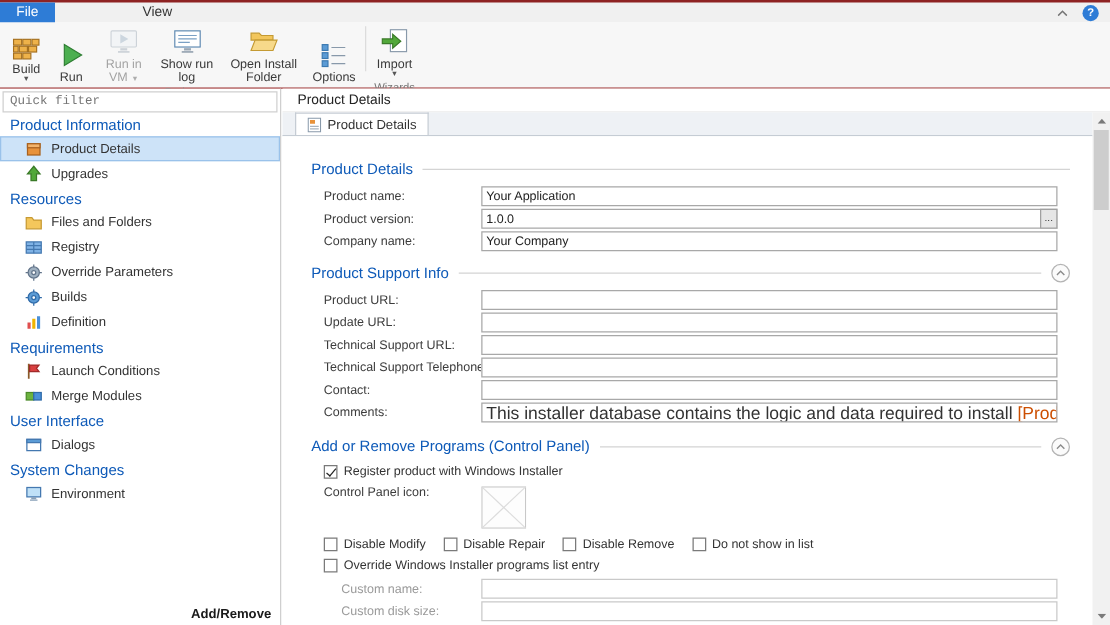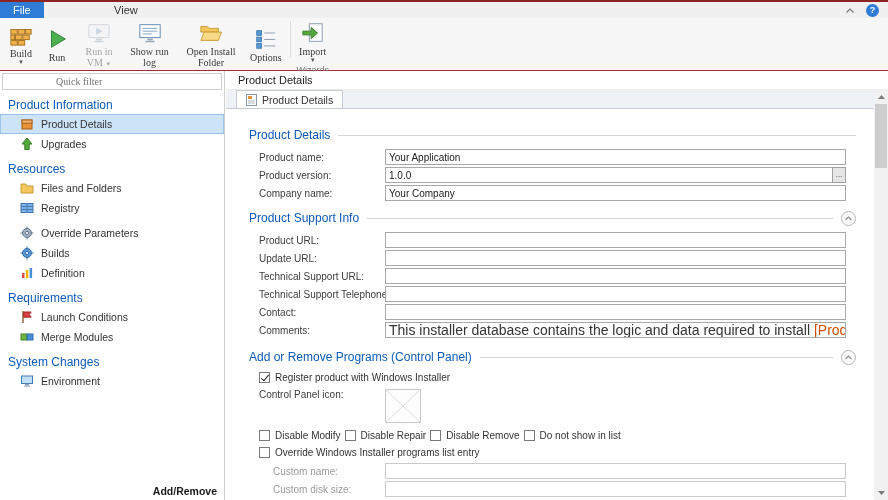--- a/index.html
+++ b/index.html
@@ -15,36 +15,36 @@
   .tab-active { background:#fef9c3; border:1px solid #d4d4d4; border-bottom:none; color:#2a5a9c;margin-top:24px; }
   .winbtns { margin-left:auto; display:flex; align-items:center; gap:9px; padding-right:9px; }
   .chev-btn { display:flex; align-items:center; justify-content:center; width:14px; height:14px; }
   .help-btn { width:13px; height:13px; border-radius:50%; background:#2e7cd6; color:#fff;
               font-size:9px; font-weight:bold; display:flex; align-items:center; justify-content:center; }
 
   
   .ribbon { position:absolute; left:0; top:18px; right:0; height:53px; background:#f7f7f7;
             border-bottom:1px solid #9c2f2f; display:flex; }
   .rgroup { display:flex; flex-direction:column; padding:0 3px; }
-  .rgroup-btns { display:flex; align-items:center; flex:1; padding-top:1px;font-family:Liberation Serif, serif; }
+  .rgroup-btns { display:flex; align-items:flex-end; flex:1; padding-top:1px; }
   .rgroup-label { font-size:9px; color:#777; text-align:center; height:12px; line-height:12px; }
   .rbtn { display:flex; flex-direction:column; align-items:center; padding:1px 4px 0; min-width:36px; }
   .ricon { height:26px; display:flex; align-items:center; justify-content:center; }
   .rlabel { font-size:10px; line-height:11px; color:#3a3a3a; text-align:center; }
   .dd { font-size:6px; color:#555; line-height:7px; }
   .rbtn-disabled { opacity:.45; }
   .rsep { width:1px; background:#dcdcdc; margin:3px 1px 13px; }
 
   
   .sidebar { position:absolute; left:0; top:71px; width:225px; bottom:0; background:#fff;
              border-right:1px solid #cfcfcf; overflow:hidden; }
   .filterbox { margin:2px 2px 0; height:17px; border:1px solid #d0d0d0; display:flex; background:#fff; }
-  .filterbox input { flex:1; border:none; outline:none; font-family:Liberation Serif, serif; font-size:10px;
-                     padding:0 5px; color:#555; background:transparent;margin-left:48px; }
-  .tsec { margin-top:5px; }
+  .filterbox input { flex:1; border:none; outline:none; font-family:Liberation Mono, monospace; font-size:10px;
+                     padding:0 5px; color:#555; background:transparent; }
+  .tsec { }
   .tsec-title { color:#0e5ab8; font-size:12px; padding:3px 8px 2px; }
   .titem { display:flex; align-items:center; gap:7px; height:20px; padding-left:19px;
            font-size:10.5px; color:#333; border:1px solid transparent; cursor:default; }
   .titem-selected { background:#cde3f8; border-color:#9ac2ea; }
   .ticon { width:14px; height:14px; display:flex; flex-shrink:0; }
   .sidebar-footer { position:absolute; right:7px; bottom:3px; font-weight:bold; font-size:10.5px; color:#1a1a1a; }
 
   
   .mainpane { position:absolute; left:226px; top:71px; right:0; bottom:0; background:#fff; }
   .main-header { height:19px; display:flex; align-items:center; padding-left:12px; font-size:11px;
@@ -81,21 +81,21 @@
             background:#e6e6e6; font-size:8px; line-height:13px; text-align:center; color:#333; }
   .fakeinput { flex:1; height:16px; border:1px solid #a8a8a8; font-size:14px; padding:0 3px;
                display:flex; align-items:center; white-space:pre; overflow:hidden; background:#fff; }
   .token { color:#cc4e00; }
 
   .cbrow { display:flex; align-items:center; padding-left:33px; height:15px; margin:2px 0; }
   .cb { display:flex; align-items:center; gap:5px; font-size:10px; color:#333; cursor:default; }
   .cb .box { width:11px; height:11px; border:1px solid #7a7a7a; background:#fff; position:relative; flex-shrink:0; }
   .box.checked::after { content:""; position:absolute; left:3px; top:0; width:3px; height:7px;
                         border:solid #222; border-width:0 1.5px 1.5px 0; transform:rotate(40deg); }
-  .options-row { display:flex; gap:4px; padding-left:33px; margin:5px 0 4px; }
+  .options-row { display:flex; gap:14px; padding-left:33px; margin:5px 0 4px; }
   .iconrow { display:flex; align-items:flex-start; padding:2px 28px 2px 33px; }
   .icon-placeholder { display:flex; }
   .frow-indent { padding-left:47px; }
   .frow-indent .flabel { width:112px; }
   .flabel-disabled { color:#9a9a9a; }
   .tinput-disabled { border-color:#c9c9c9; color:#888; }
 </style>
 </head>
 <body>
 
@@ -322,20 +322,32 @@
         <span class="ticon">
           <svg width="14" height="14" viewBox="0 0 14 14">
               <rect x="1" y="4" width="6" height="6" fill="#6cb33f" stroke="#4a8a28"></rect>
               <rect x="7" y="4" width="6" height="6" fill="#4a90d9" stroke="#2f6aa8"></rect>
             </svg>
         </span>
         <span>Merge Modules</span>
       </div>
     </div>
 
+    <div class="tsec">
+      <div class="tsec-title">User Interface</div>
+      <div class="titem">
+        <span class="ticon">
+          <svg width="14" height="14" viewBox="0 0 14 14">
+              <rect x="1.5" y="2.5" width="11" height="9" fill="#fff" stroke="#4478b0"></rect>
+              <rect x="1.5" y="2.5" width="11" height="2.6" fill="#5b9bd5" stroke="#4478b0"></rect>
+            </svg>
+        </span>
+        <span>Dialogs</span>
+      </div>
+    </div>
 
     <div class="tsec">
       <div class="tsec-title">System Changes</div>
       <div class="titem">
         <span class="ticon">
           <svg width="14" height="14" viewBox="0 0 14 14">
               <rect x="1.5" y="2" width="11" height="7.5" fill="#bfe0f7" stroke="#4478b0"></rect>
               <rect x="5" y="9.8" width="4" height="1.6" fill="#88a0b8"></rect>
               <rect x="4" y="11.6" width="6" height="1" fill="#88a0b8"></rect>
             </svg>

